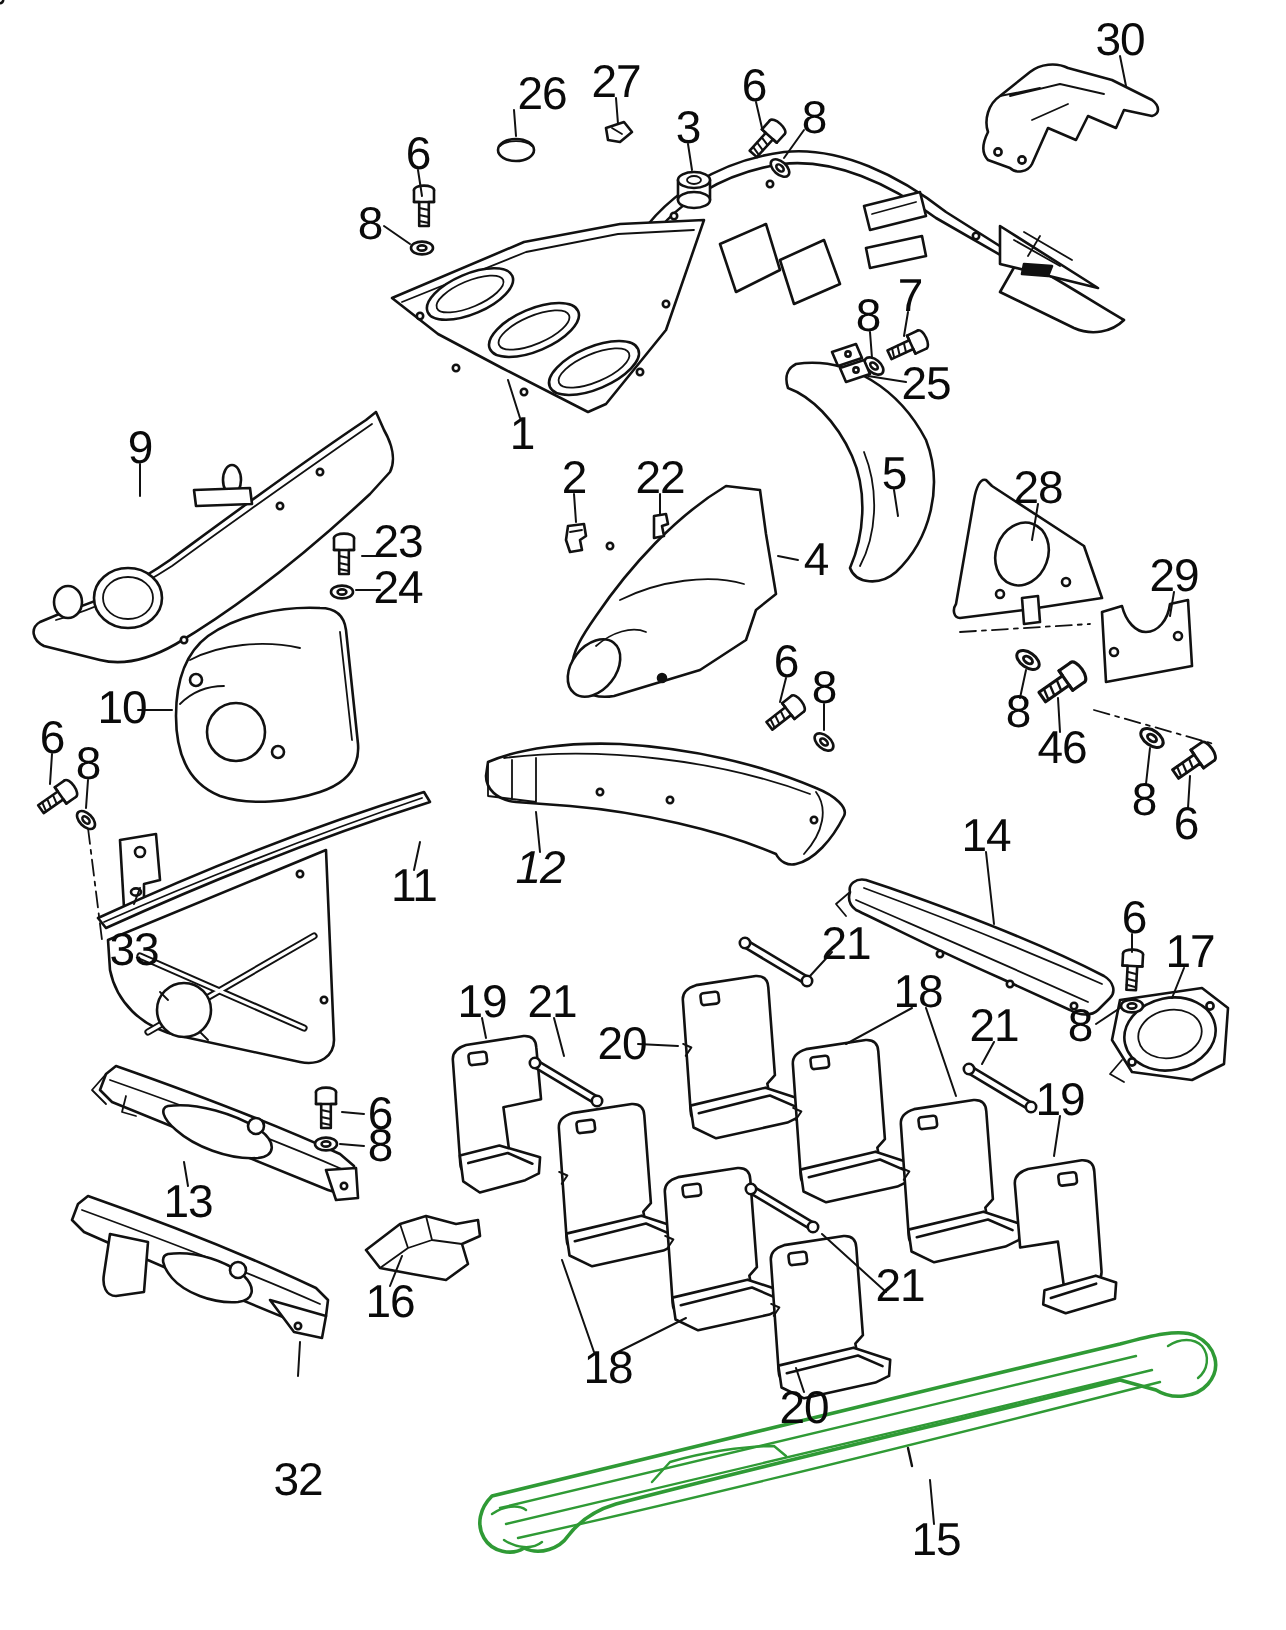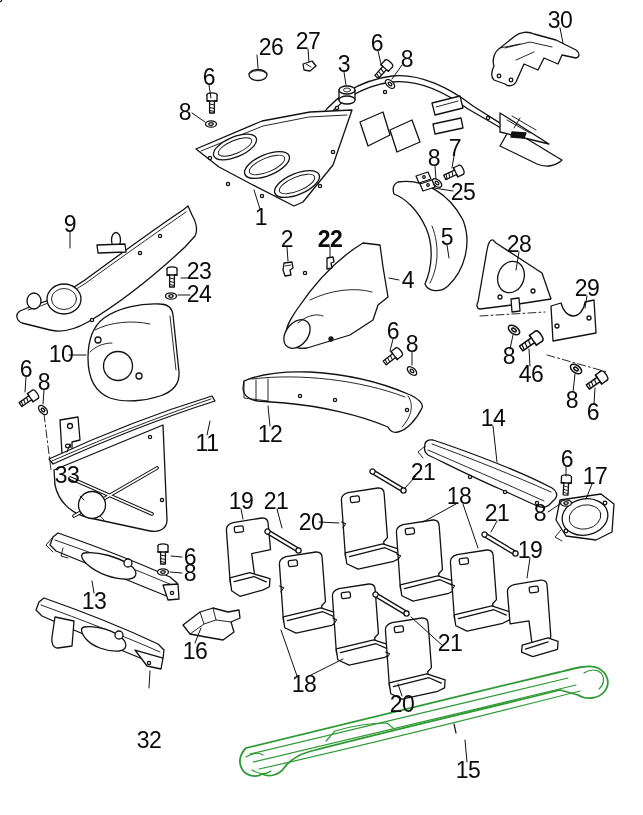--- a/index.html
+++ b/index.html
@@ -425,34 +425,34 @@
       <span class="callout" style="left: 407px; top: 59px;">8</span>
       <span class="callout" style="left: 344px; top: 64px;">3</span>
       <span class="callout" style="left: 560px; top: 20px;">30</span>
       <span class="callout" style="left: 209px; top: 77px;">6</span>
       <span class="callout" style="left: 185px; top: 112px;">8</span>
       <span class="callout" style="left: 455px; top: 148px;">7</span>
       <span class="callout" style="left: 434px; top: 158px;">8</span>
       <span class="callout" style="left: 463px; top: 192px;">25</span>
       <span class="callout" style="left: 261px; top: 217px;">1</span>
       <span class="callout" style="left: 287px; top: 239px;">2</span>
-      <span class="callout" style="left: 330px; top: 239px; font-weight: bold;">22</span>
+      <span class="callout" style="left: 330px; top: 239px;">22</span>
       <span class="callout" style="left: 447px; top: 237px;">5</span>
       <span class="callout" style="left: 519px; top: 244px;">28</span>
       <span class="callout" style="left: 587px; top: 288px;">29</span>
       <span class="callout" style="left: 408px; top: 280px;">4</span>
       <span class="callout" style="left: 70px; top: 224px;">9</span>
       <span class="callout" style="left: 199px; top: 271px;">23</span>
       <span class="callout" style="left: 199px; top: 294px; text-align: center;">24</span>
       <span class="callout" style="left: 61px; top: 354px;">10</span>
       <span class="callout" style="left: 26px; top: 369px;">6</span>
       <span class="callout" style="left: 44px; top: 382px;">8</span>
       <span class="callout" style="left: 67px; top: 475px;">33</span>
       <span class="callout" style="left: 207px; top: 443px;">11</span>
-      <span class="callout" style="left: 270px; top: 434px;">12</span>
+      <span class="callout" style="left: 270px; top: 434px; font-style: italic;">12</span>
       <span class="callout" style="left: 393px; top: 331px;">6</span>
       <span class="callout" style="left: 412px; top: 344px;">8</span>
       <span class="callout" style="left: 509px; top: 356px;">8</span>
       <span class="callout" style="left: 531px; top: 374px;">46</span>
       <span class="callout" style="left: 572px; top: 400px;">8</span>
       <span class="callout" style="left: 593px; top: 412px;">6</span>
       <span class="callout" style="left: 493px; top: 418px;">14</span>
       <span class="callout" style="left: 567px; top: 459px;">6</span>
       <span class="callout" style="left: 595px; top: 476px; text-align: center;">17</span>
       <span class="callout" style="left: 540px; top: 513px;">8</span>

